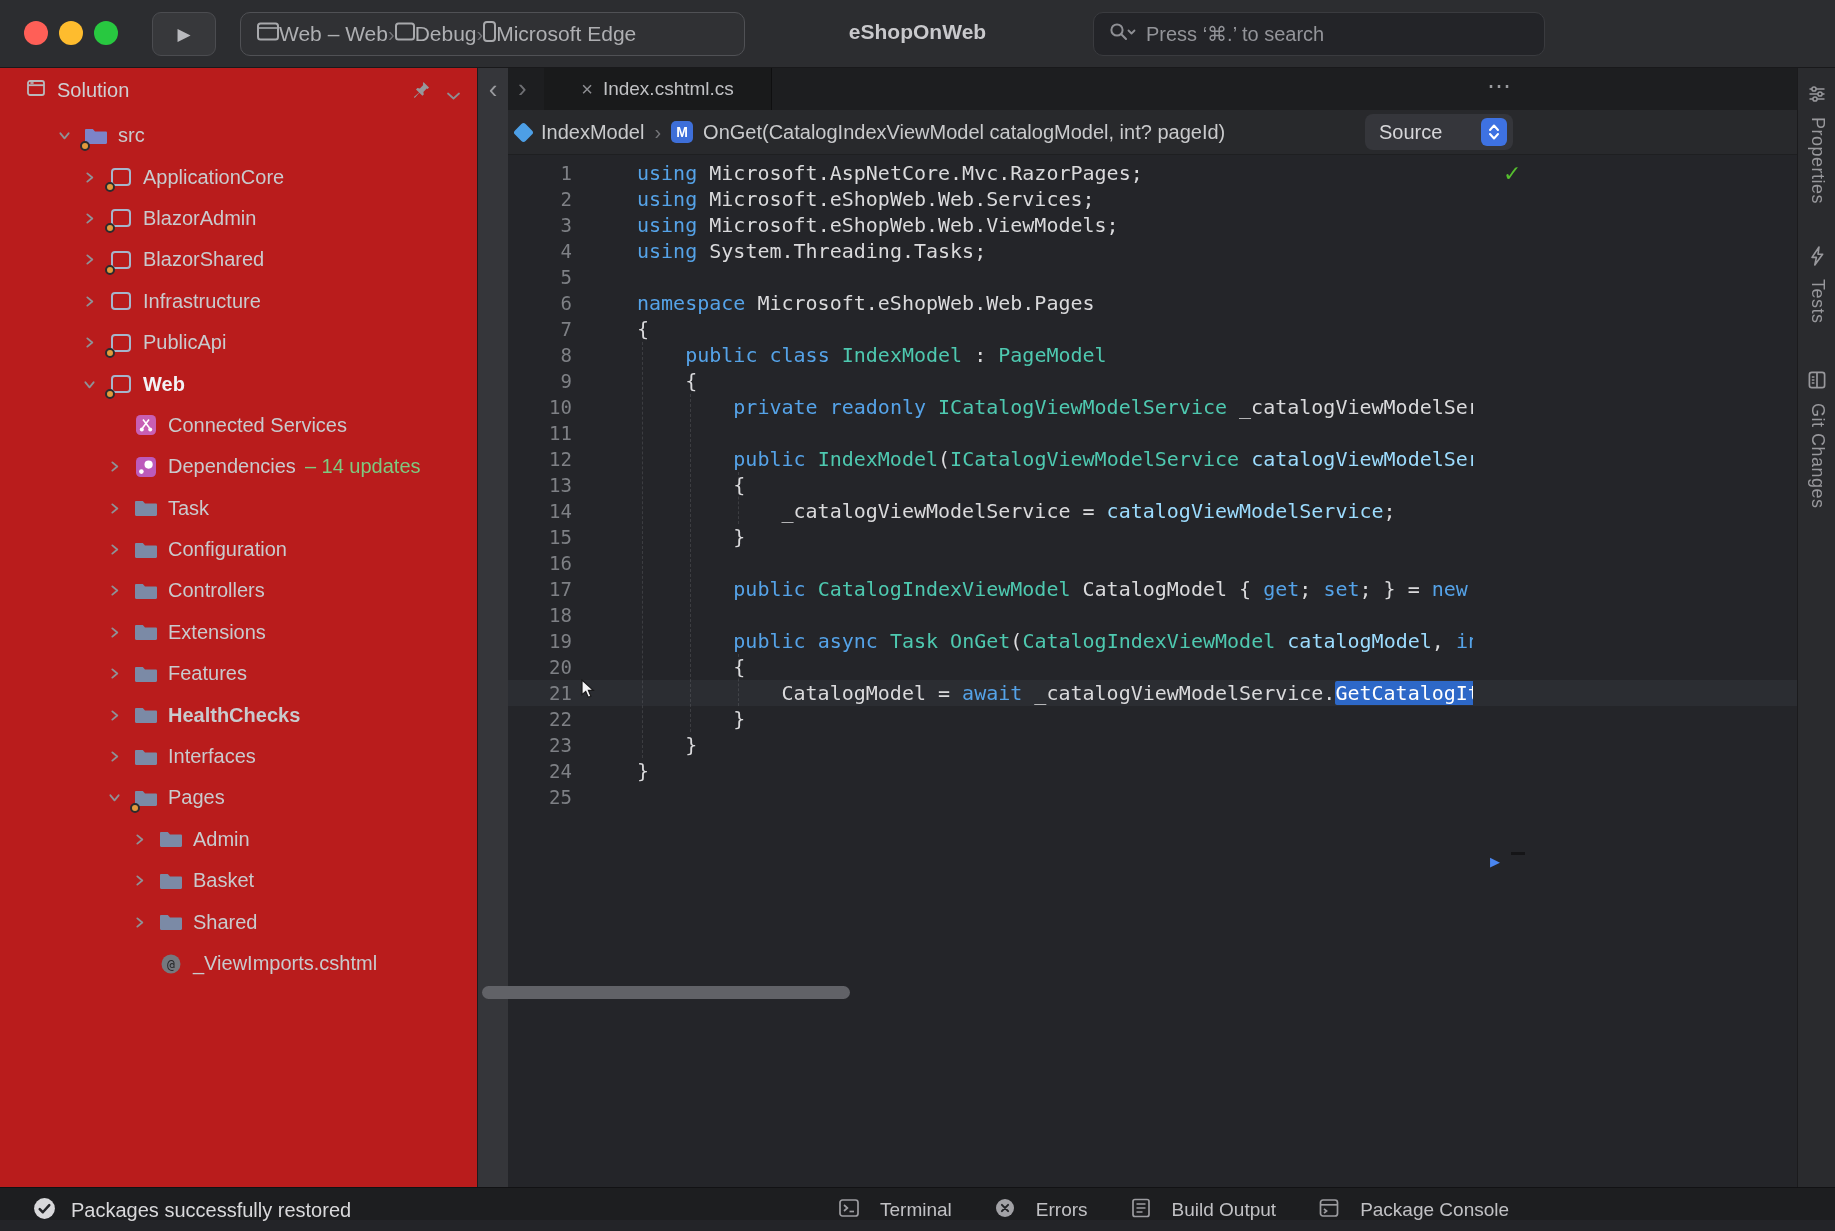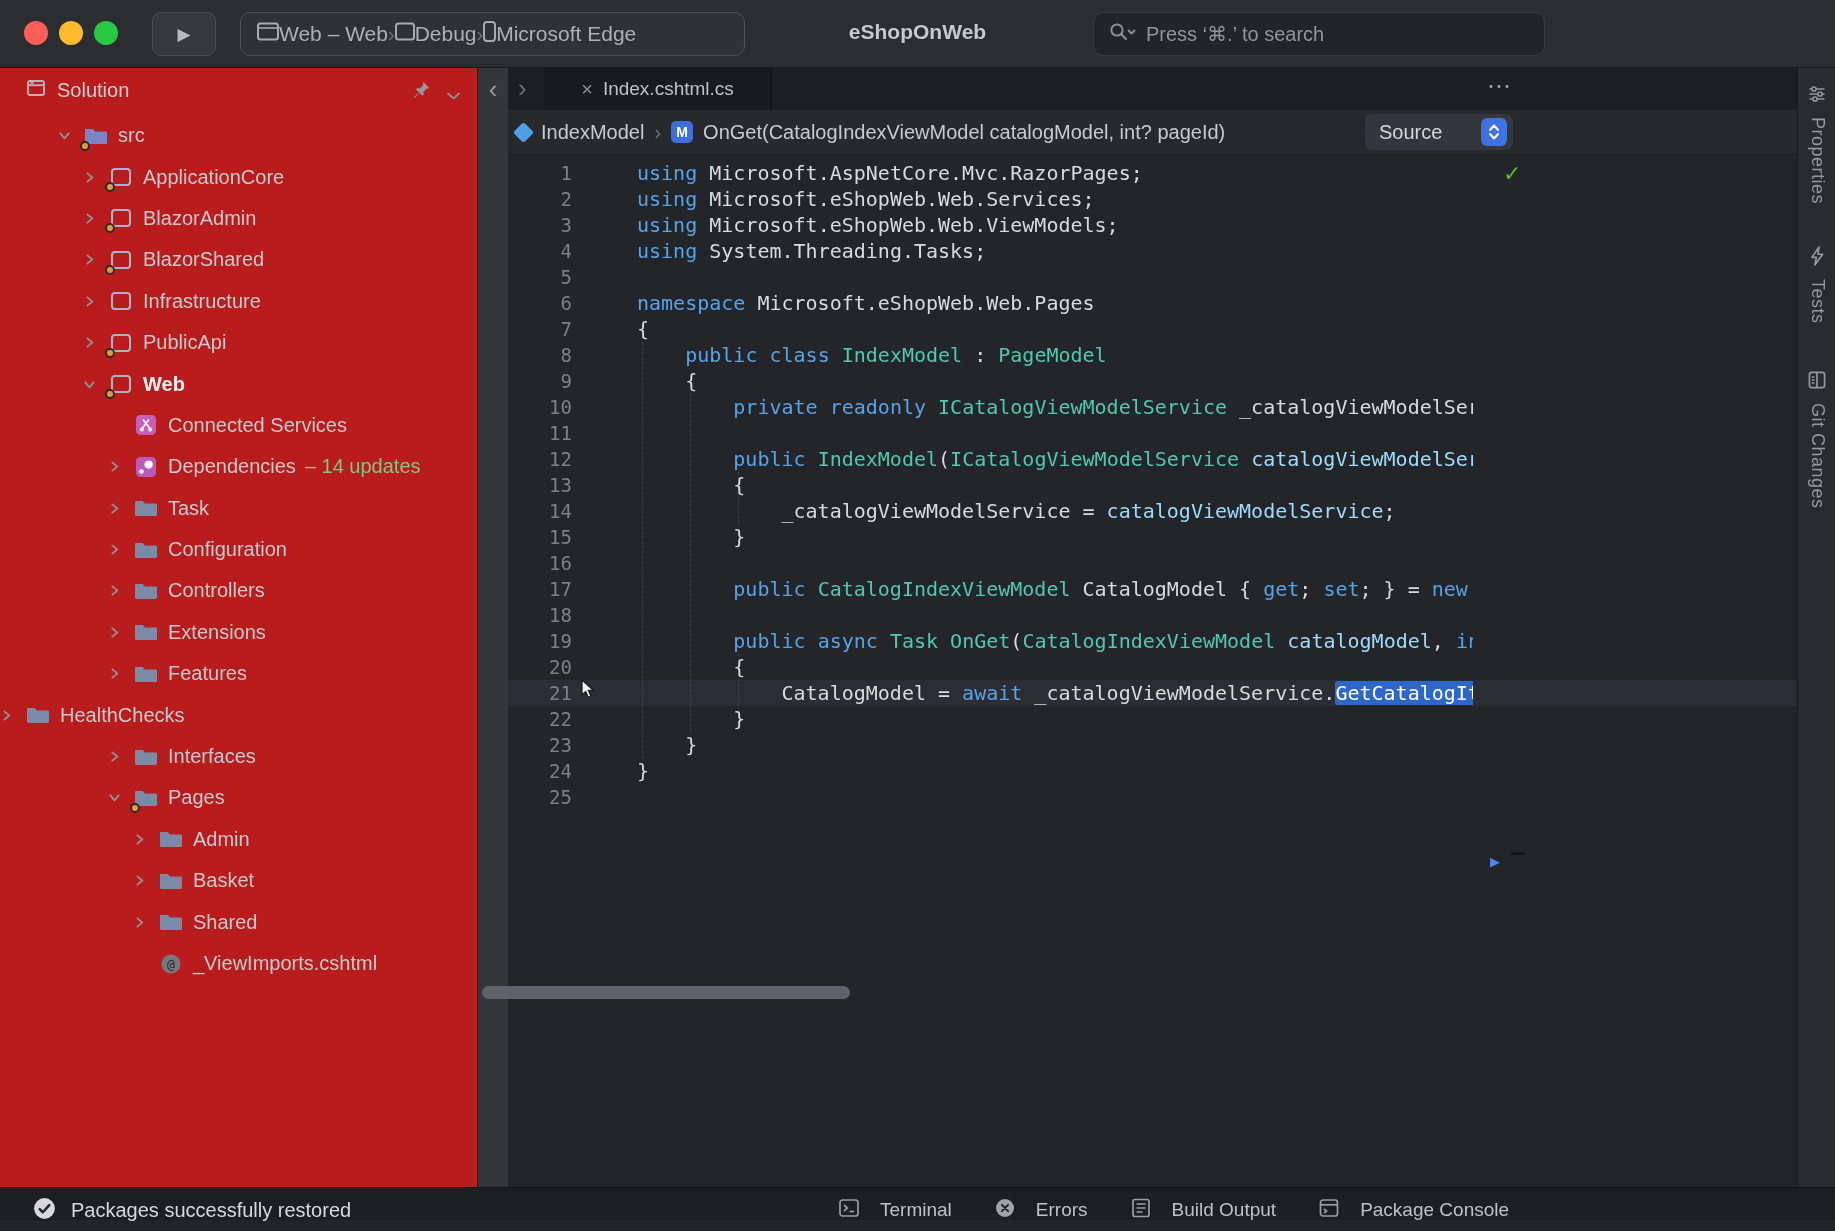--- a/index.html
+++ b/index.html
@@ -318,21 +318,21 @@
             <path d="M4 2.2l4.6 3.8L4 9.8" fill="none" stroke="#8F9196" stroke-width="1.7" stroke-linecap="round" stroke-linejoin="round"></path>
           </svg>
         </span>
         <span class="ticon">
           <svg width="24" height="24" viewBox="0 0 24 24">
             <path d="M2.2 5h6.6l2.2 2.4h10.8c.7 0 1.2.5 1.2 1.2v10.2c0 .7-.5 1.2-1.2 1.2H2.2c-.7 0-1.2-.5-1.2-1.2V6.2C1 5.5 1.5 5 2.2 5z" fill="#7B8AA6"></path>
           </svg>
         </span>
         <span class="tlabel">Features</span>
       </div>
-      <div class="tree-row" style="">
+      <div class="tree-row" style="padding-left: 108px; font-weight: bold;">
         <span class="chev">
           <svg width="13" height="13" viewBox="0 0 12 12">
             <path d="M4 2.2l4.6 3.8L4 9.8" fill="none" stroke="#8F9196" stroke-width="1.7" stroke-linecap="round" stroke-linejoin="round"></path>
           </svg>
         </span>
         <span class="ticon">
           <svg width="24" height="24" viewBox="0 0 24 24">
             <path d="M2.2 5h6.6l2.2 2.4h10.8c.7 0 1.2.5 1.2 1.2v10.2c0 .7-.5 1.2-1.2 1.2H2.2c-.7 0-1.2-.5-1.2-1.2V6.2C1 5.5 1.5 5 2.2 5z" fill="#7B8AA6"></path>
           </svg>
         </span>

